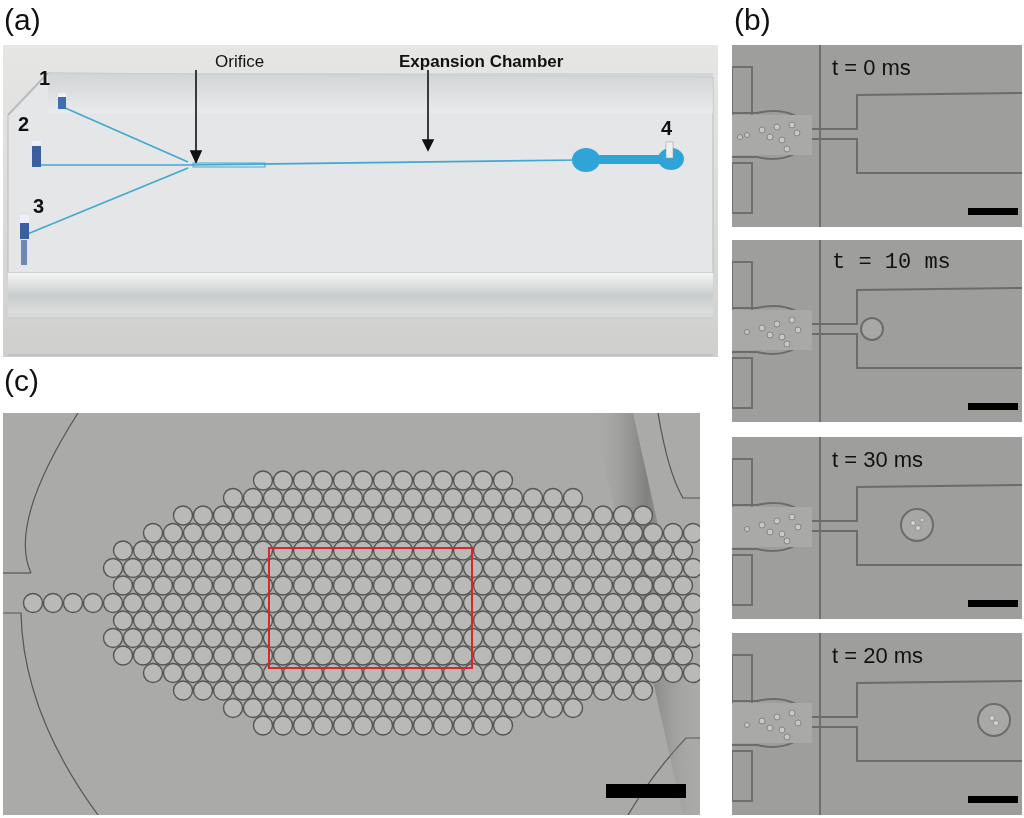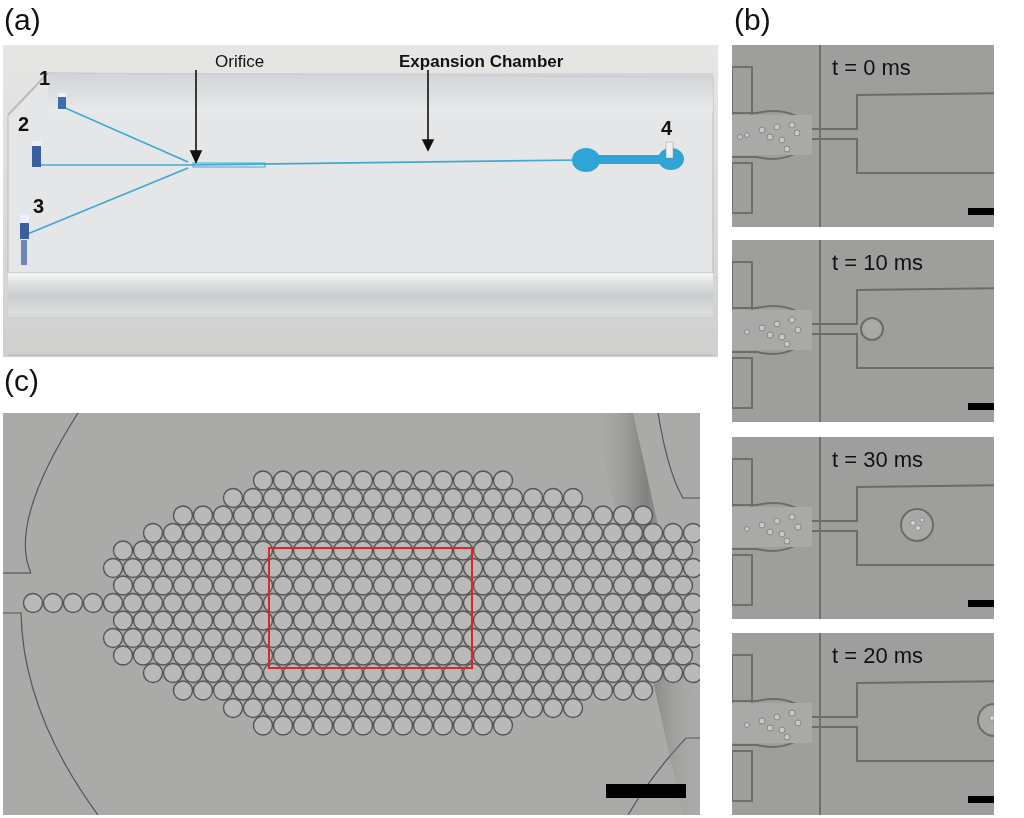--- a/index.html
+++ b/index.html
@@ -2,21 +2,21 @@
 <html><head>
 <meta charset="utf-8">
 <style>
   html, body { margin:0; padding:0; background:#ffffff; }
   body { width:1024px; height:818px; position:relative; overflow:hidden;
          font-family:"Liberation Sans", sans-serif; color:#111; }
   .panel-label { position:absolute; font-size:30px; font-family:"Liberation Sans", sans-serif; color:#111; line-height:1; }
   .panel { position:absolute; overflow:hidden; }
   #panel-a { left:3px; top:45px; width:715px; height:312px; background:#d946ef; }
   #panel-c { left:3px; top:413px; width:697px; height:402px; background:#a9a9a7; }
-  .bsub { position:absolute; left:732px; width:262px; height:182px; background:#9c9c9a; overflow:hidden; }
+  .bsub { position:absolute; left:732px; width:290px; height:182px; background:#9c9c9a; overflow:hidden; }
   .annot { position:absolute; font-size:17px; color:#111; white-space:nowrap; }
   .port-num { position:absolute; font-size:20px; font-weight:bold; color:#111; }
   .tlabel { position:absolute; left:100px; top:10px; font-size:22px; color:#111; white-space:nowrap; }
   .scalebar { position:absolute; background:#000; }
   svg { display:block; }
 </style>
 </head>
 <body>
 
 <div class="panel-label" style="left:4px;top:5px;">(a)</div>
@@ -105,21 +105,21 @@
         <circle cx="65" cy="88" r="3"></circle>
       <circle cx="15" cy="90" r="2.5"></circle>
         <circle cx="8" cy="92" r="2.5"></circle>
         <circle cx="55" cy="104" r="3"></circle>
     </g>
   </svg>
   <div class="tlabel">t = 0 ms</div>
   <div class="scalebar" style="left:236px;top:163px;width:50px;height:7px;"></div>
 </div>
 
-<div class="bsub" style="top:240px;">
+<div class="bsub" style="top:240px;font-family:Liberation Mono, monospace;">
   <svg width="290" height="182" viewBox="0 0 290 182">
     <rect width="290" height="182" fill="#9e9e9c"></rect>
     <rect x="0" y="22" width="20" height="50" fill="none" stroke="#6f6f6d" stroke-width="2"></rect>
     <rect x="0" y="118" width="20" height="50" fill="none" stroke="#6f6f6d" stroke-width="2"></rect>
     <line x1="88" y1="0" x2="88" y2="182" stroke="#6f6f6d" stroke-width="2"></line>
     <path d="M0,68 L25,68 Q60,60 80,84 L125,84 L125,50 L290,48" fill="none" stroke="#6c6c6a" stroke-width="2"></path>
     <path d="M0,112 L25,112 Q60,120 80,94 L125,94 L125,128 L290,128" fill="none" stroke="#6c6c6a" stroke-width="2"></path>
     <rect x="0" y="70" width="80" height="40" fill="#a9a9a7"></rect>
     <circle cx="140" cy="89" r="11" fill="#a8a8a6" stroke="#6c6c6a" stroke-width="2"></circle>
     <g fill="#c8c8c6" stroke="#777" stroke-width="0.8">

